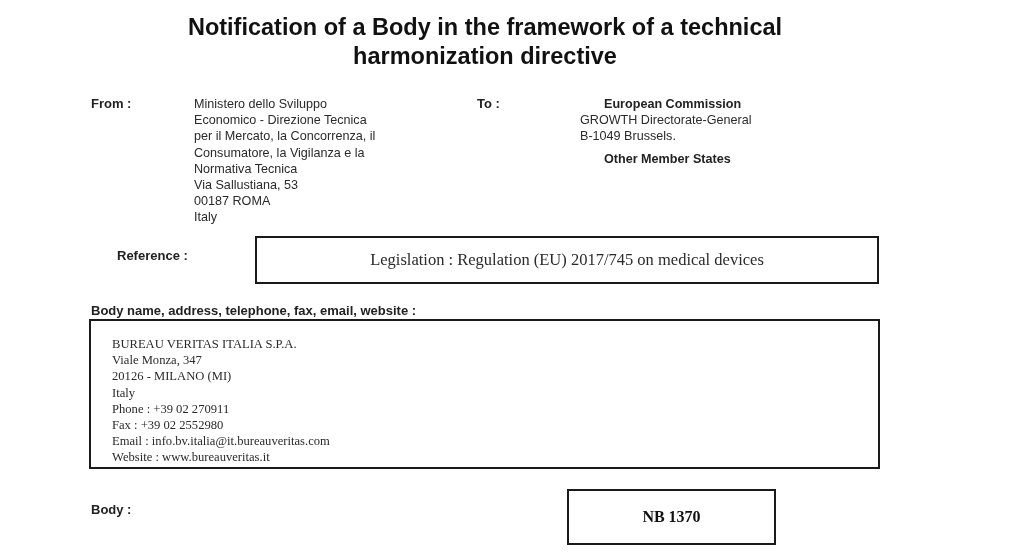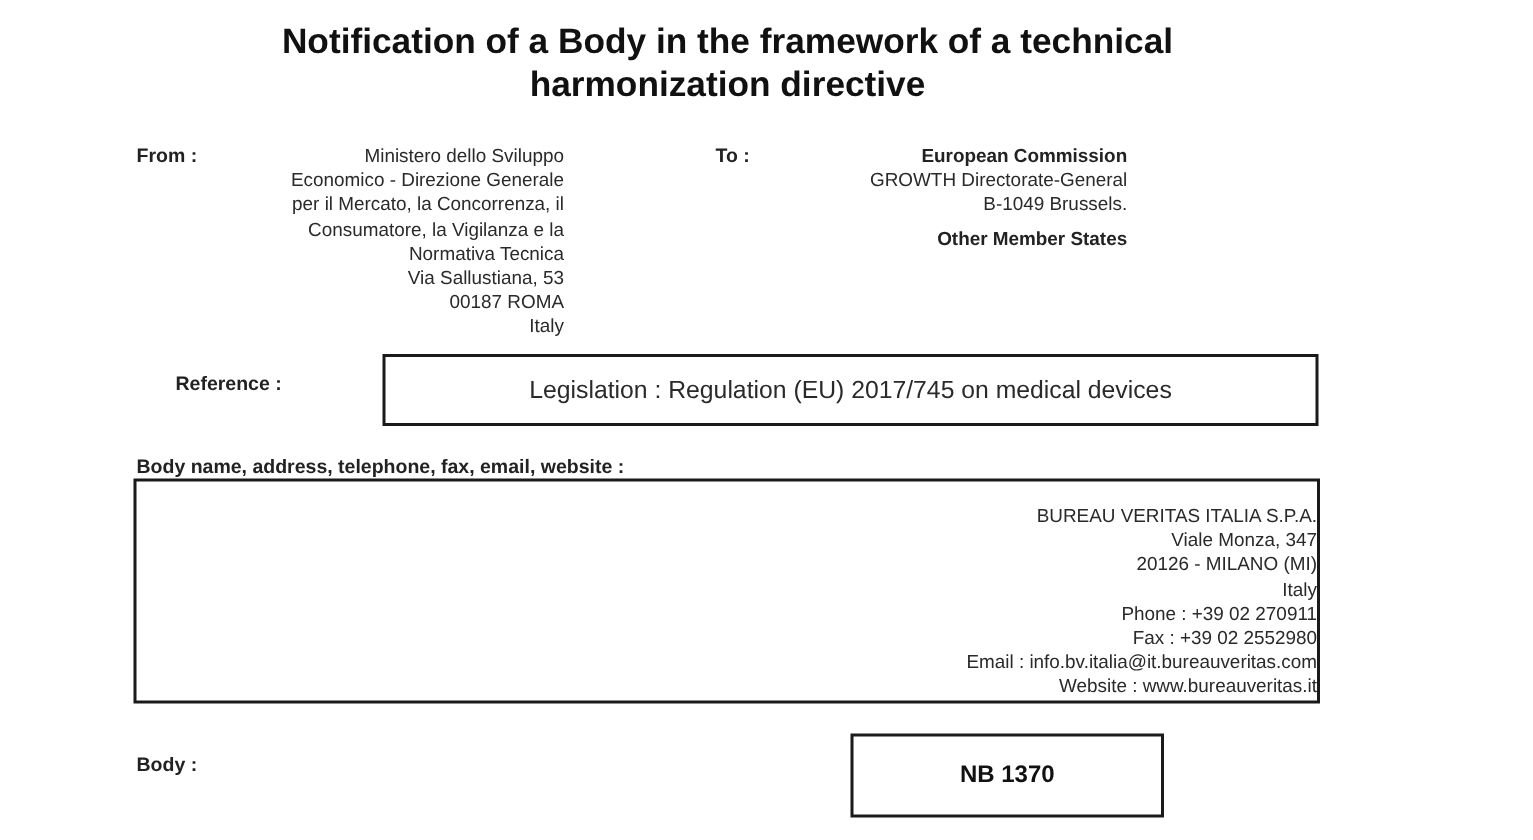--- a/index.html
+++ b/index.html
@@ -8,21 +8,21 @@
       background: #ffffff;
     }
     body {
       width: 1022px;
       height: 560px;
       position: relative;
       overflow: hidden;
       font-family: "Liberation Sans", sans-serif;
       color: #1a1a1a;
     }
-    .abs { position: absolute; text-align: right; }
+    .abs { position: absolute; }
     .title {
       left: 0;
       width: 970px;
       top: 13px;
       text-align: center;
       font-weight: bold;
       font-size: 23.5px;
       line-height: 29px;
       color: #111;
     }
@@ -34,20 +34,21 @@
     .addr {
       font-size: 12.6px;
       line-height: 16.2px;
       color: #2a2a2a;
     }
     .addr .bold { font-weight: bold; color: #222; padding-left: 24px; }
     .box {
       border: 2px solid #1a1a1a;
       box-sizing: border-box;
       background: #fff;
+      font-family: Liberation Serif, serif;
     }
     .ref-box {
       left: 255px; top: 236px; width: 624px; height: 48px;
       display: flex; align-items: center; justify-content: center;
       font-size: 16.5px; color: #2a2a2a;
     }
     .body-box {
       left: 89px; top: 319px; width: 791px; height: 150px;
       padding: 15px 0 16px 21px;
       font-size: 12.6px; line-height: 16.2px; color: #2a2a2a;
@@ -63,21 +64,21 @@
 <body>
 
 <div class="abs title">
   <span class="line">Notification of a Body in the framework of a technical</span>
   <span class="line">harmonization directive</span>
 </div>
 
 <div class="abs label" style="left:91px; top:96px;">From :</div>
 <div class="abs addr" style="left:194px; top:96px;">
   <span class="line">Ministero dello Sviluppo</span>
-  <span class="line">Economico - Direzione Generale</span>
+  <span class="line">Economico - Direzione Tecnica</span>
   <span class="line">per il Mercato, la Concorrenza, il</span>
   <span class="line">Consumatore, la Vigilanza e la</span>
   <span class="line">Normativa Tecnica</span>
   <span class="line">Via Sallustiana, 53</span>
   <span class="line">00187 ROMA</span>
   <span class="line">Italy</span>
 </div>
 
 <div class="abs label" style="left:477px; top:96px;">To :</div>
 <div class="abs addr" style="left:580px; top:96px;">

